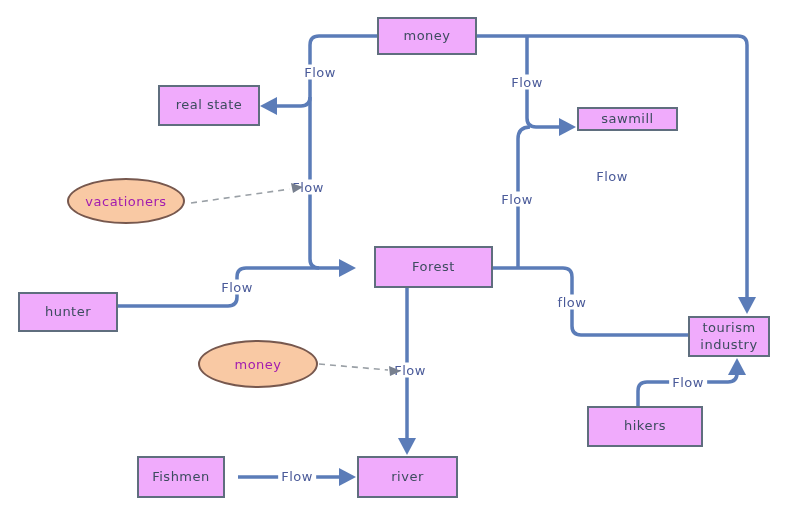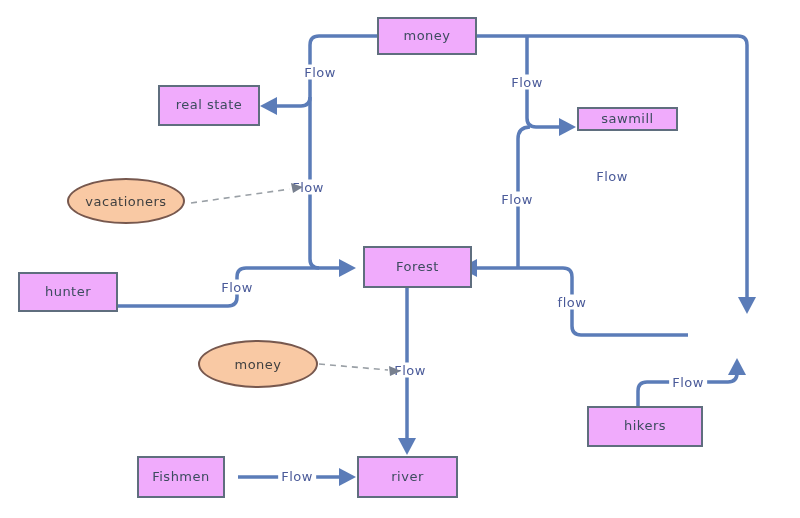--- a/index.html
+++ b/index.html
@@ -16,21 +16,21 @@
   .node{
     position:absolute;z-index:3;box-sizing:border-box;
     background:#f0abfc;border:2px solid #5f6e7e;
     display:flex;align-items:center;justify-content:center;text-align:center;
     color:#3c4c5e;font-size:13px;letter-spacing:0.5px;line-height:1.25;
   }
   .ellipse{
     position:absolute;z-index:3;box-sizing:border-box;
     background:#f9c9a4;border:2px solid #77584e;border-radius:50%;
     display:flex;align-items:center;justify-content:center;text-align:center;
-    color:#404040;font-size:13px;letter-spacing:0.5px;
+    color:#a21caf;font-size:13px;letter-spacing:0.5px;
   }
   .flow{
     position:absolute;z-index:2;transform:translate(-50%,-50%);
     background:#ffffff;color:#4a5a99;font-size:13px;letter-spacing:0.5px;
     padding:0 3px;white-space:nowrap;
   }
 </style>
 </head>
 <body>
 
@@ -91,28 +91,31 @@
   </div>
   <div class="node" style="left:158px;top:85px;width:102px;height:41px">
     <span>real state</span>
   </div>
   <div class="node" style="left:577px;top:107px;width:101px;height:24px">
     <span>sawmill</span>
   </div>
   <div class="ellipse" style="left:67px;top:178px;width:118px;height:46px">
     <span>vacationers</span>
   </div>
-  <div class="node" style="left:363px;top:246px;width:109px;height:42px">
+  <div class="node" style="left:374px;top:246px;width:119px;height:42px">
     <span>Forest</span>
   </div>
-  <div class="node" style="left:18px;top:272px;width:100px;height:40px">
+  <div class="node" style="left:18px;top:292px;width:100px;height:40px">
     <span>hunter</span>
   </div>
   <div class="ellipse" style="left:198px;top:340px;width:120px;height:48px">
     <span>money</span>
+  </div>
+  <div class="node" style="left:688px;top:316px;width:82px;height:41px;padding:0 6px">
+    <span>tourism industry</span>
   </div>
   <div class="node" style="left:587px;top:406px;width:116px;height:41px">
     <span>hikers</span>
   </div>
   <div class="node" style="left:137px;top:456px;width:88px;height:42px">
     <span>Fishmen</span>
   </div>
   <div class="node" style="left:357px;top:456px;width:101px;height:42px">
     <span>river</span>
   </div>

